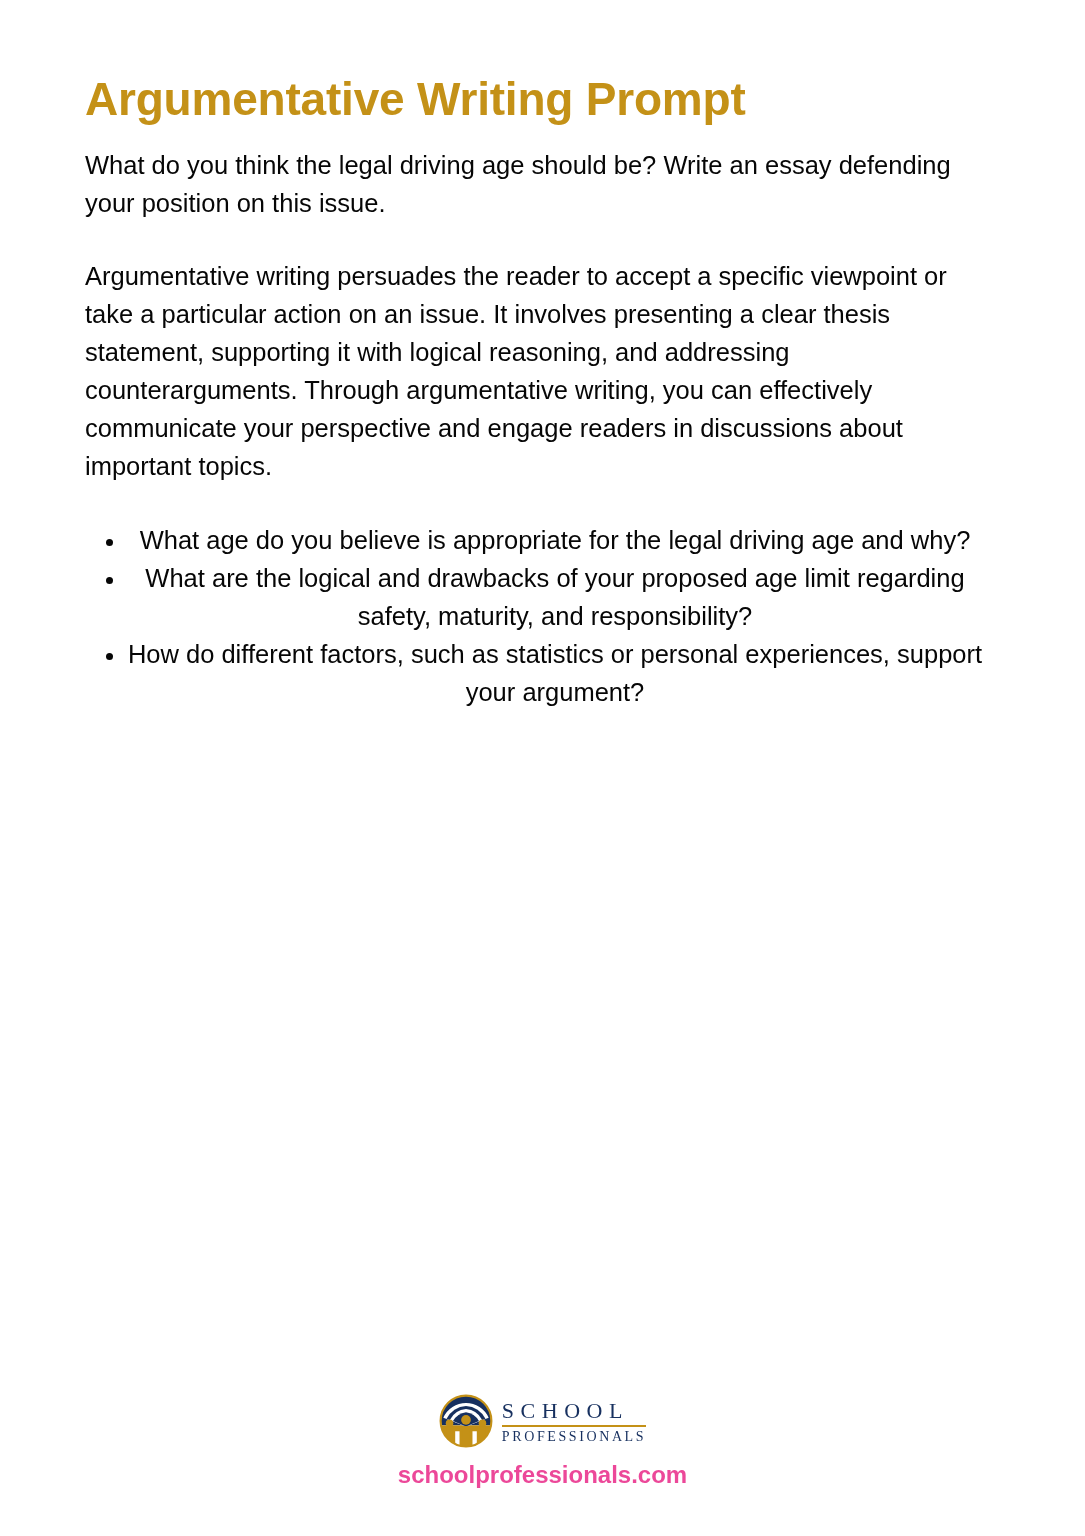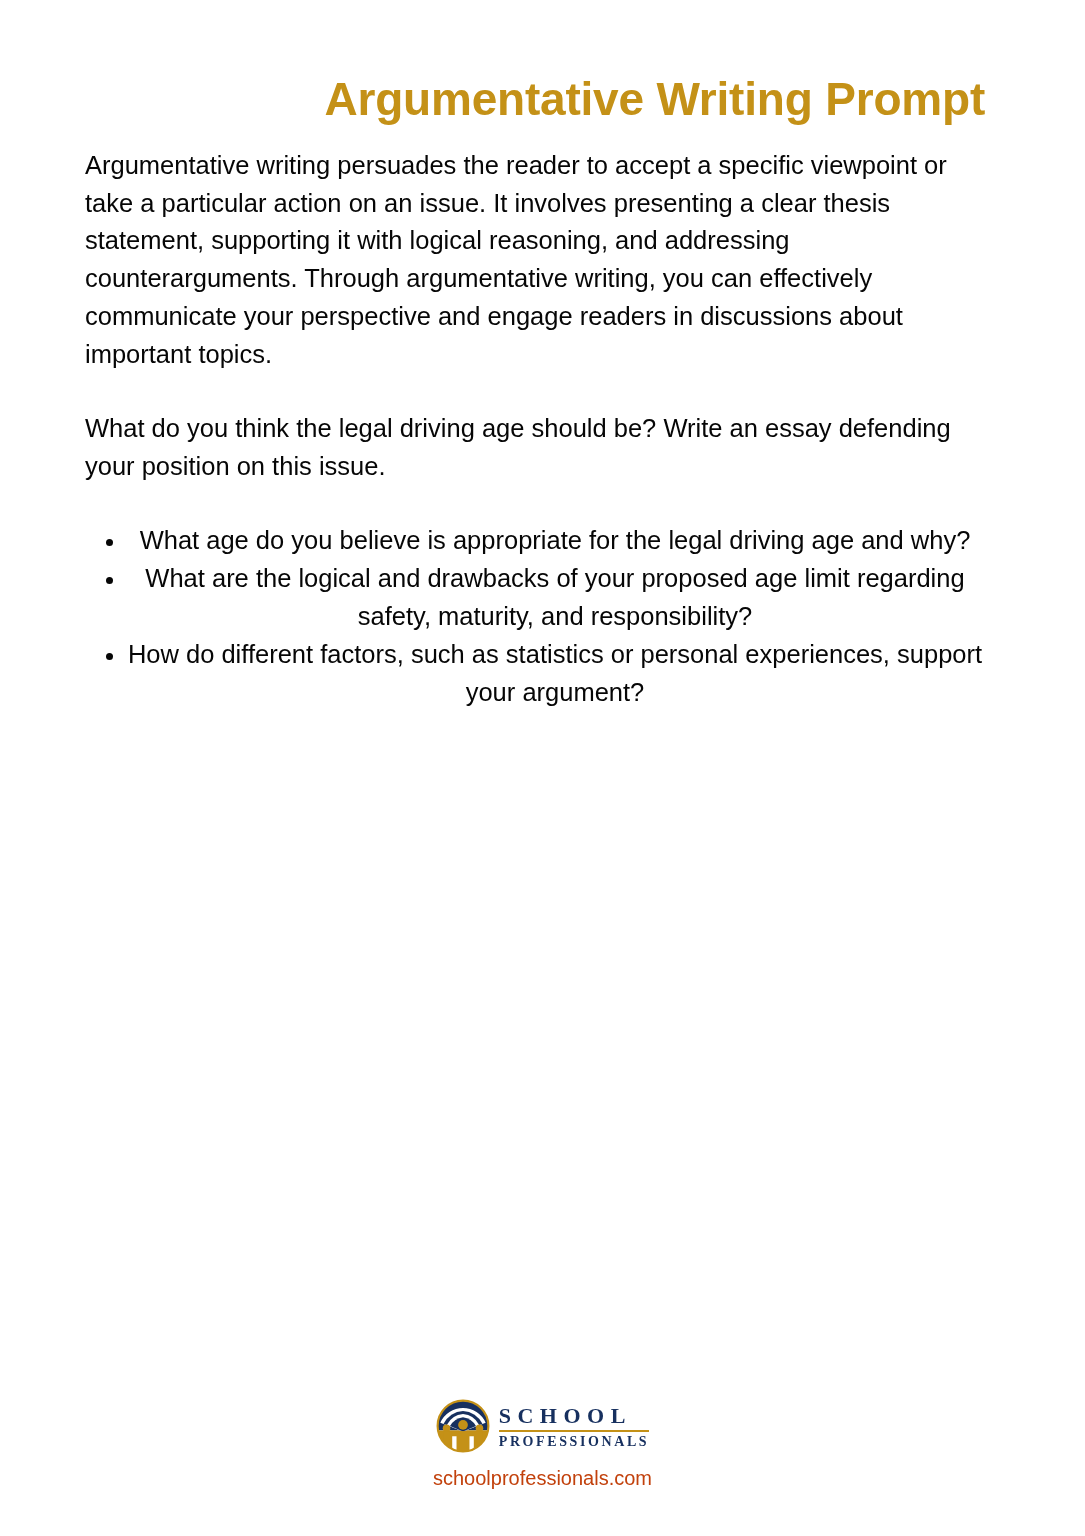--- a/index.html
+++ b/index.html
@@ -26,21 +26,20 @@
     width: 900px;
   }
   .doc-title {
     font-size: 46px;
     font-weight: 700;
     color: #c49117;
     letter-spacing: -0.2px;
     line-height: 1.12;
     margin: 0 0 21px 0;
     white-space: nowrap;
-    text-align: right;
   }
   .para {
     font-size: 25.5px;
     line-height: 1.49;
     color: #060606;
     margin: 0;
     font-weight: 400;
   }
   .para + .para {
     margin-top: 36px;
@@ -86,21 +85,20 @@
     right: 0;
     bottom: 46px;
     text-align: center;
   }
   .logo-row {
     display: flex;
     align-items: center;
     justify-content: center;
     gap: 9px;
     height: 58px;
-    font-weight: bold;
   }
   .logo-mark {
     width: 54px;
     height: 54px;
     flex: 0 0 auto;
     display: block;
   }
   .logo-word {
     display: block;
     text-align: left;
@@ -125,37 +123,38 @@
   .logo-word .word-professionals {
     display: block;
     font-family: "Liberation Serif", serif;
     font-size: 14px;
     letter-spacing: 2.6px;
     color: #17305f;
     line-height: 1;
   }
   .footer-url {
     margin-top: 11px;
-    font-size: 20px;
-    color: #c2410c;
+    font-size: 24px;
+    color: #ec4899;
     line-height: 1.2;
+    font-weight: bold;
   }
 </style>
 </head>
 <body>
 
 <div class="page">
 
   <div class="content">
 
     <h1 class="doc-title">Argumentative Writing Prompt</h1>
 
+    <p class="para">What do you think the legal driving age should be? Write an essay defending your position on this issue.</p>
+
     <p class="para">Argumentative writing persuades the reader to accept a specific viewpoint or take a particular action on an issue. It involves presenting a clear thesis statement, supporting it with logical reasoning, and addressing counterarguments. Through argumentative writing, you can effectively communicate your perspective and engage readers in discussions about important topics.</p>
-
-    <p class="para">What do you think the legal driving age should be? Write an essay defending your position on this issue.</p>
 
     <div class="consider-block">
 
       <ul class="consider-list">
         <li>What age do you believe is appropriate for the legal driving age and why?</li>
         <li>What are the logical and drawbacks of your proposed age limit regarding safety, maturity, and responsibility?</li>
         <li>How do different factors, such as statistics or personal experiences, support your argument?</li>
       </ul>
     </div>
 

